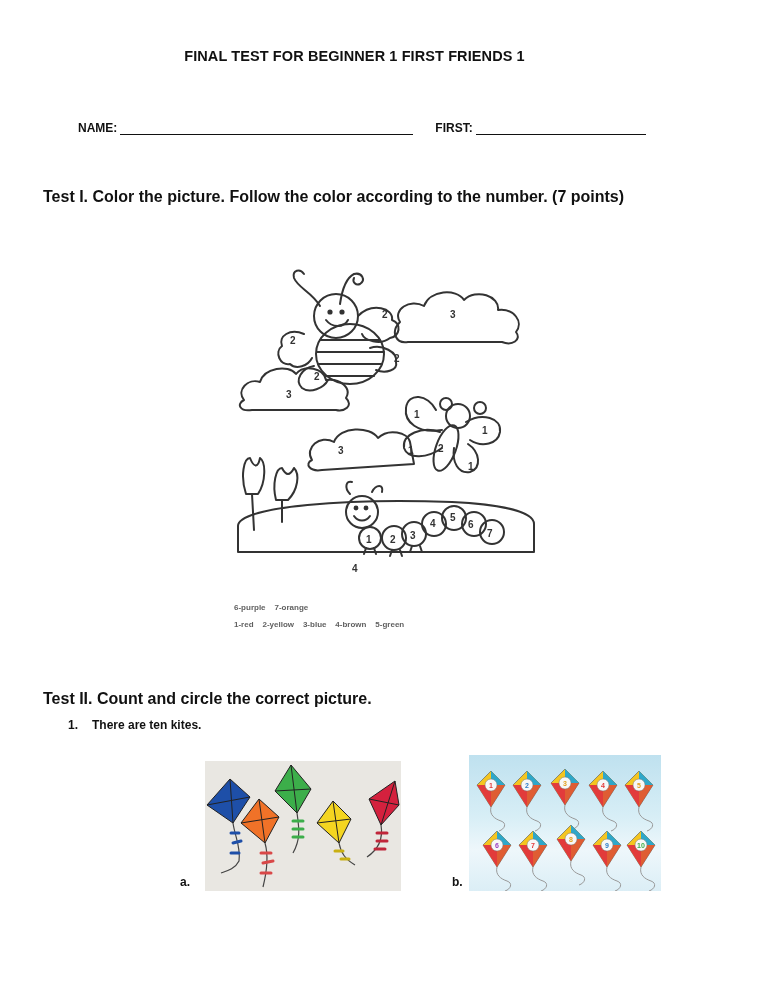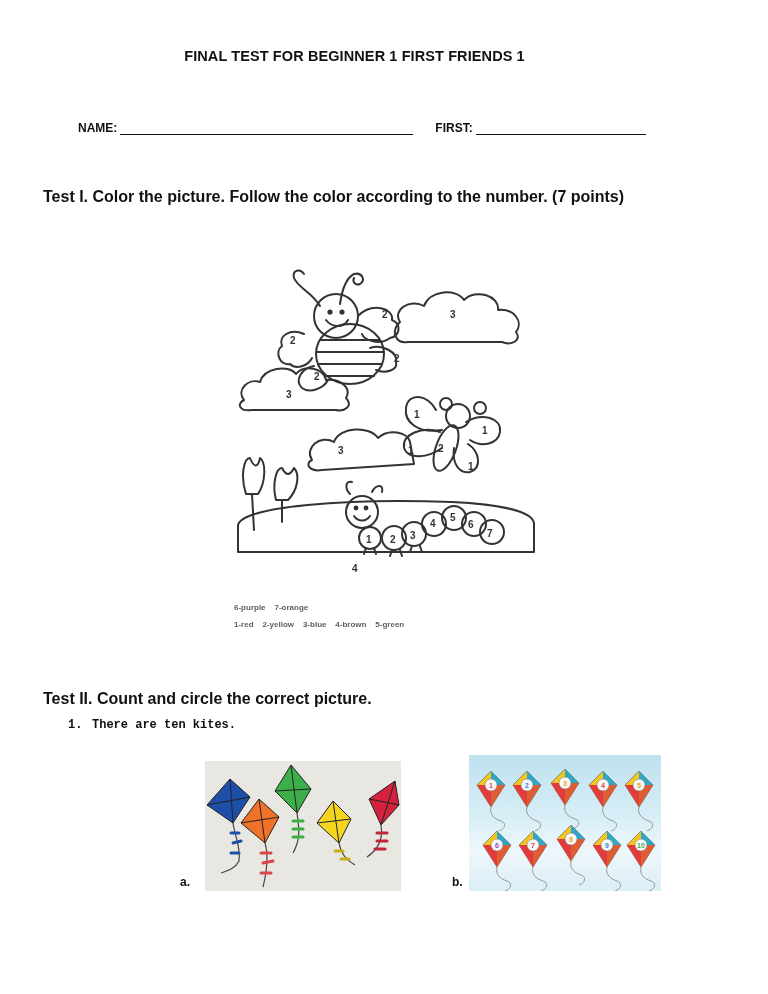--- a/index.html
+++ b/index.html
@@ -4,21 +4,21 @@
   <style>
     * { box-sizing: border-box; margin: 0; padding: 0; }
     html, body { width: 768px; height: 994px; background: #ffffff; overflow: hidden; }
     body { position: relative; font-family: "Liberation Sans", "DejaVu Sans", sans-serif; color: #111; }
     .abs { position: absolute; }
     .title { top: 48px; left: 0; width: 709px; text-align: center; font-size: 14.5px; font-weight: bold; letter-spacing: 0.1px; }
     .field-row { top: 121px; left: 43px; font-size: 12px; font-weight: bold; display: flex; align-items: flex-end; margin-left: 35px; }
     .field-label { white-space: nowrap; }
     .blank { display: inline-block; border-bottom: 1.2px solid #111; height: 12px; margin-left: 3px; }
     .section { font-size: 16px; font-weight: bold; white-space: nowrap; }
-    .q-item { font-size: 12px; font-weight: bold; white-space: nowrap; font-family: Liberation Mono, monospace; }
+    .q-item { font-size: 12px; font-weight: bold; white-space: nowrap; }
     .q-num { display: inline-block; width: 24px; }
     .option-letter { font-size: 12px; font-weight: bold; }
     .picture { background: #fff; }
     .legend { font-size: 8px; color: #444; line-height: 10px; white-space: pre; font-weight: bold; opacity: 0.85; }
     .kites-a { background: #e9e7e2; overflow: hidden; }
     .kites-b { background: linear-gradient(180deg, #bfe1ef 0%, #d7eef6 45%, #eef7fb 70%, #dbeef6 100%); overflow: hidden; }
   </style>
 </head>
 <body>
 

